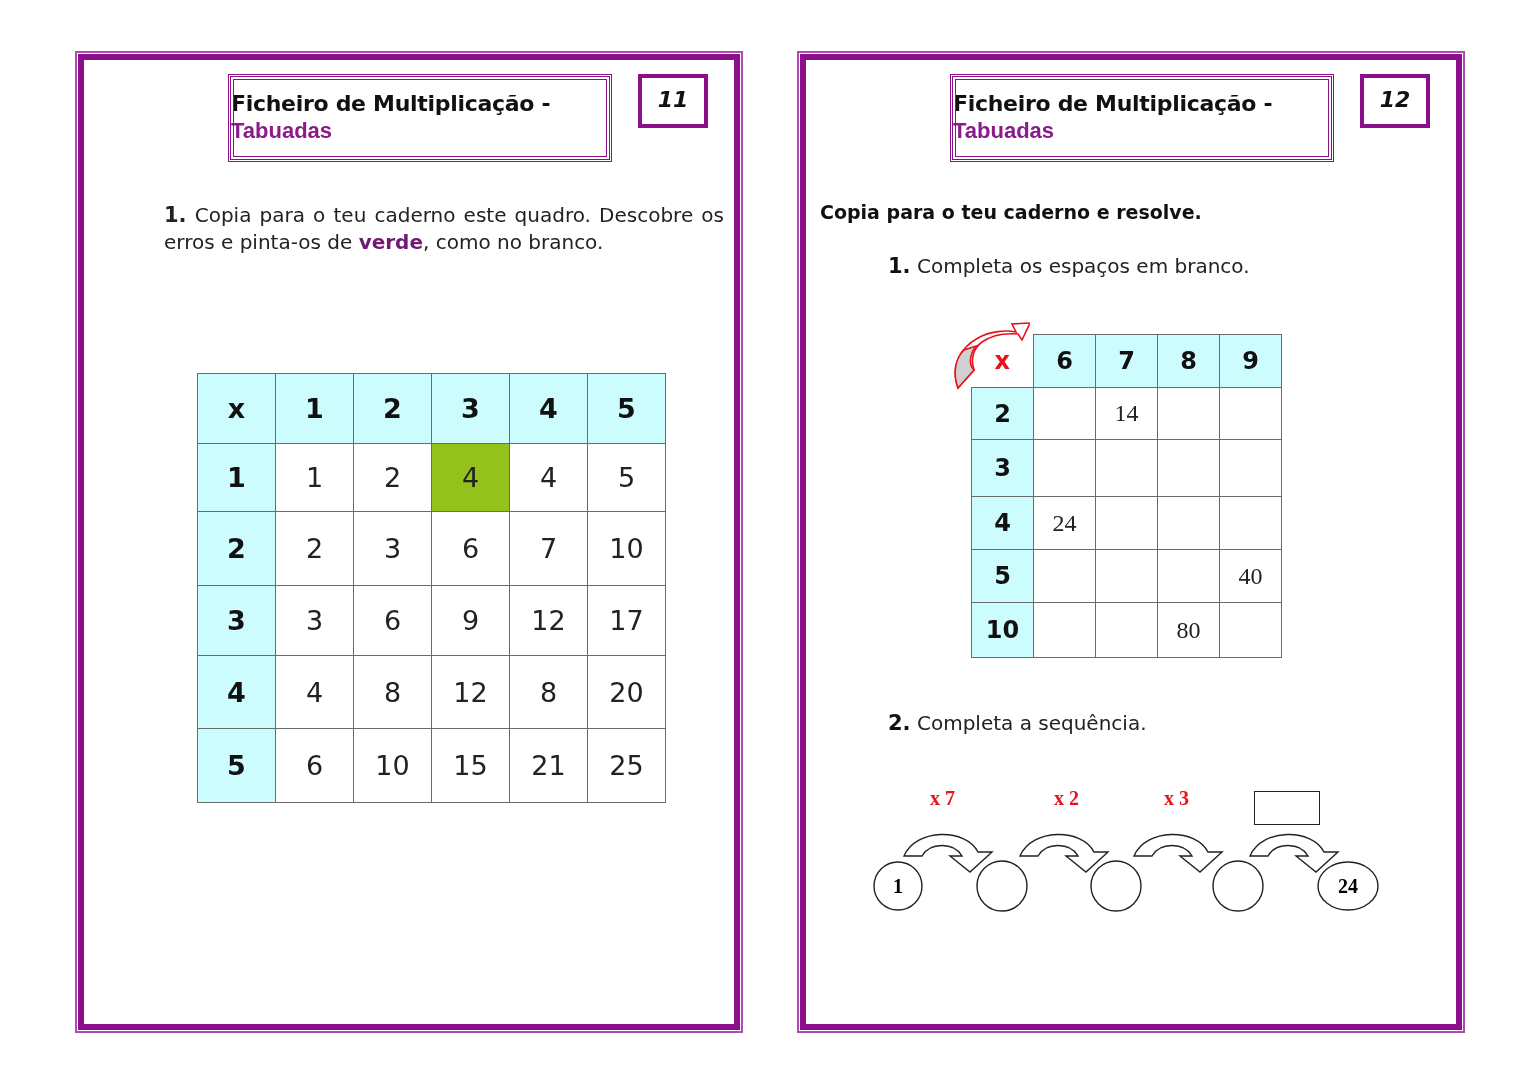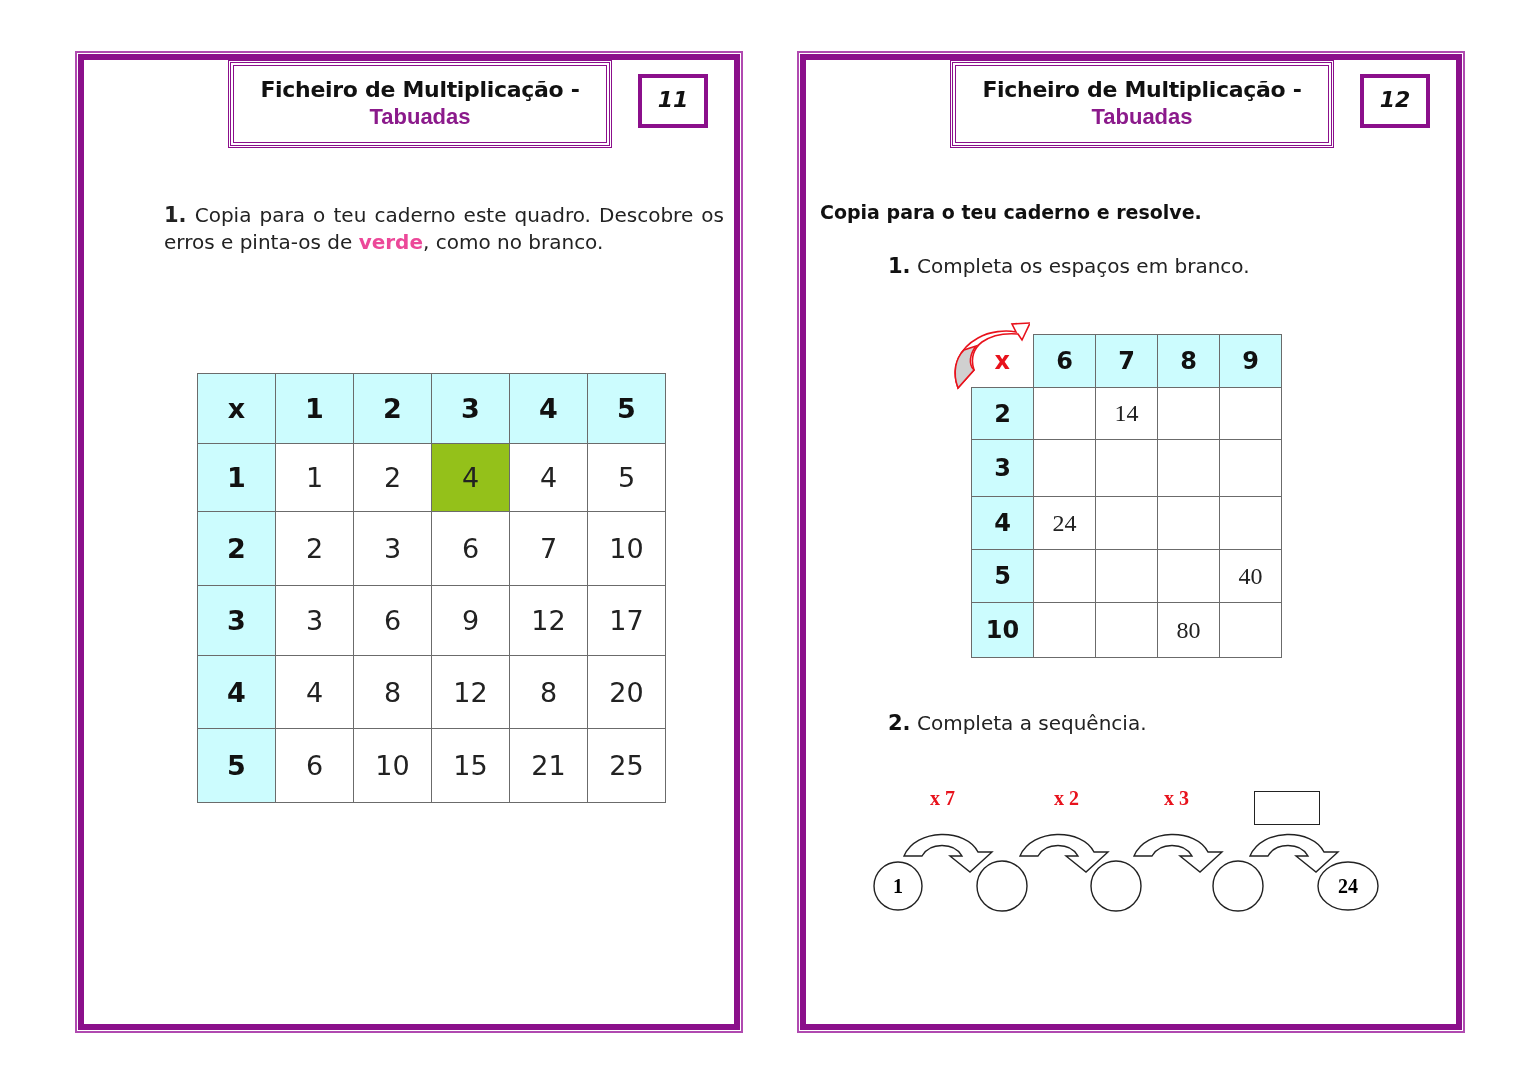--- a/index.html
+++ b/index.html
@@ -13,28 +13,28 @@
     border: 6px solid #8b0f8b;
     outline: 2px solid #b04ab0;
     outline-offset: 1px;
     background: #fff;
   }
   .page.left { left: 78px; width: 662px; }
   .page.right { left: 800px; width: 662px; }
 
   .title-box {
     position: absolute;
-    top: 0;
+    top: 14px;
     left: 144px;
     width: 384px;
     height: 88px;
     border: 3px double #8b0f8b;
     outline: 1px solid #8b0f8b;
     outline-offset: -6px;
-    text-align: center;
+    text-align: left;
     padding-top: 14px;
   }
   .title-box .line1 {
     font-family: "DejaVu Sans", sans-serif;
     font-weight: bold;
     font-size: 22px;
     color: #111;
     letter-spacing: -0.3px;
   }
   .title-box .line2 {
@@ -63,21 +63,21 @@
     position: absolute;
     top: 142px;
     left: 80px;
     width: 560px;
     font-size: 20px;
     line-height: 27px;
     text-align: justify;
     color: #222;
   }
   .instr-left .n { font-weight: bold; font-size: 21px; }
-  .instr-left .green { color: #ec4899; font-weight: bold; }
+  .instr-left .green { color: #701a75; font-weight: bold; }
 
   table.grid { border-collapse: collapse; position: absolute; }
   table.grid td {
     border: 1.5px solid #6b6b6b;
     text-align: center;
     vertical-align: middle;
     color: #222;
   }
   table.grid td.h { background: #ccfcfe; font-weight: bold; color: #111; }
   table.grid td.hl { background: #94c11a; }

